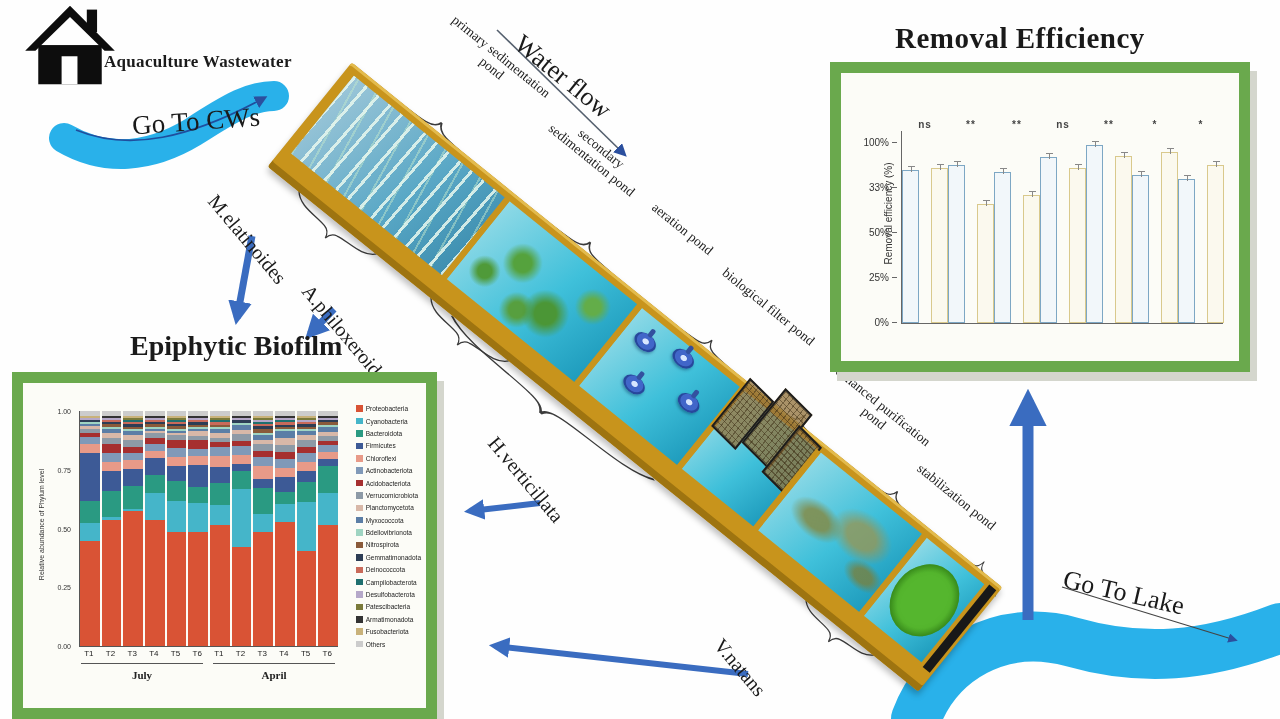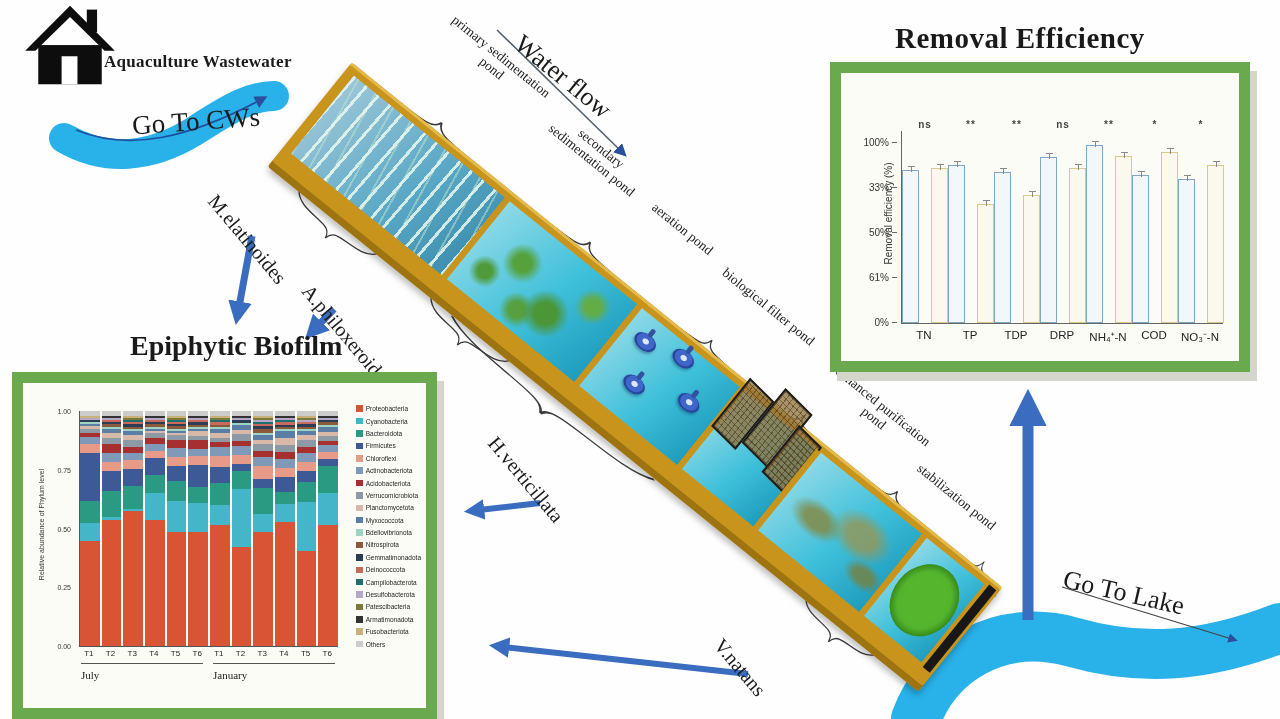--- a/index.html
+++ b/index.html
@@ -77,21 +77,21 @@
              font:10px "Liberation Sans",sans-serif;color:#333;width:150px;text-align:center;}
   
   #bf-plot{position:absolute;left:56px;top:28px;width:258px;height:235px;display:flex;gap:2px;
            align-items:flex-end;border-left:1.2px solid #555;border-bottom:1.2px solid #555;}
   .bf-bar{flex:1;height:100%;display:flex;flex-direction:column-reverse;}
   .bf-seg{width:100%;}
   #bf-xlabels{position:absolute;left:56px;top:266px;width:258px;display:flex;gap:2px;
               font:8px "Liberation Sans",sans-serif;color:#222;}
   #bf-xlabels div{flex:1;text-align:center;}
   .bf-bracket{position:absolute;top:280px;border-top:1.2px solid #555;height:4px;}
-  .bf-group-label{position:absolute;top:286px;font-size:11px;color:#222;}
+  .bf-group-label{position:absolute;top:286px;text-align:center;font-size:11px;color:#222;font-weight:bold;}
   #bf-yticks{position:absolute;left:18px;top:28px;width:36px;height:235px;}
   .bf-ytick{position:absolute;right:6px;font:7px "Liberation Sans",sans-serif;color:#333;}
   #bf-ylabel{position:absolute;left:-62px;top:138px;transform:rotate(-90deg);
              font:7px "Liberation Sans",sans-serif;color:#333;width:160px;text-align:center;}
   #bf-legend{position:absolute;right:5px;top:20px;display:flex;flex-direction:column;gap:1px;
              font:6.5px "Liberation Sans",sans-serif;color:#222;}
   .bf-leg-row{display:flex;align-items:center;gap:3px;height:11.4px;}
   .bf-leg-sq{width:6.5px;height:6.5px;flex:0 0 auto;}
 </style>
 </head>
@@ -192,21 +192,21 @@
 <div class="abs species-label" style="left:718px;top:630px;">V.natans</div>
 
 <div id="biofilm-title" class="abs">Epiphytic Biofilm</div>
 <div id="removal-title" class="abs">Removal Efficiency</div>
 
 <div id="re-panel" class="abs panel">
   <div id="re-ylabel">Removal efficiency (%)</div>
   <div id="re-yticks">
       <div class="re-ytick" style="bottom: -5px;">0%</div>
       <div class="re-ytline" style="bottom: 0px;"></div>
-      <div class="re-ytick" style="bottom: 40px;">61%</div>
+      <div class="re-ytick" style="bottom: 40px;">25%</div>
       <div class="re-ytline" style="bottom: 45px;"></div>
       <div class="re-ytick" style="bottom: 85px;">50%</div>
       <div class="re-ytline" style="bottom: 90px;"></div>
       <div class="re-ytick" style="bottom: 130px;">33%</div>
       <div class="re-ytline" style="bottom: 135px;"></div>
       <div class="re-ytick" style="bottom: 175px;">100%</div>
       <div class="re-ytline" style="bottom: 180px;"></div>
     </div>
   <div id="re-plot">
       <div class="re-group">
@@ -265,29 +265,20 @@
       </div>
       <div class="re-group">
         <div class="re-sig">*</div>
         <div class="re-bar" style="height: 144px; border-color: rgb(125, 167, 196); background: rgb(242, 247, 250);">
           <div class="re-err"></div>
         </div>
         <div class="re-bar" style="height: 158.4px; border-color: rgb(217, 201, 140); background: rgb(251, 249, 238);">
           <div class="re-err"></div>
         </div>
       </div>
-    </div>
-  <div id="re-xlabels">
-      <div class="">TN</div>
-      <div class="">TP</div>
-      <div class="">TDP</div>
-      <div class="">DRP</div>
-      <div class="">NH₄⁺-N</div>
-      <div class="">COD</div>
-      <div class="">NO₃⁻-N</div>
     </div>
 </div>
 
 <div id="bf-panel" class="abs panel">
   <div id="bf-ylabel">Relative abundance of Phylum level</div>
   <div id="bf-yticks">
       <div class="bf-ytick" style="bottom: -4px;">0.00</div>
       <div class="bf-ytick" style="bottom: 54.75px;">0.25</div>
       <div class="bf-ytick" style="bottom: 113.5px;">0.50</div>
       <div class="bf-ytick" style="bottom: 172.25px;">0.75</div>
@@ -534,21 +525,21 @@
       <div class="">T1</div>
       <div class="">T2</div>
       <div class="">T3</div>
       <div class="">T4</div>
       <div class="">T5</div>
       <div class="">T6</div>
     </div>
   <div class="bf-bracket" style="left:58px;width:122px;"></div>
   <div class="bf-bracket" style="left:190px;width:122px;"></div>
   <div class="bf-group-label" style="left:58px;width:122px;">July</div>
-  <div class="bf-group-label" style="left:190px;width:122px;">January</div>
+  <div class="bf-group-label" style="left:190px;width:122px;">April</div>
   <div id="bf-legend">
       <div class="bf-leg-row">
         <div class="bf-leg-sq" style="background: rgb(217, 83, 53);"></div>
         <div class="">Proteobacteria</div>
       </div>
       <div class="bf-leg-row">
         <div class="bf-leg-sq" style="background: rgb(69, 181, 201);"></div>
         <div class="">Cyanobacteria</div>
       </div>
       <div class="bf-leg-row">

